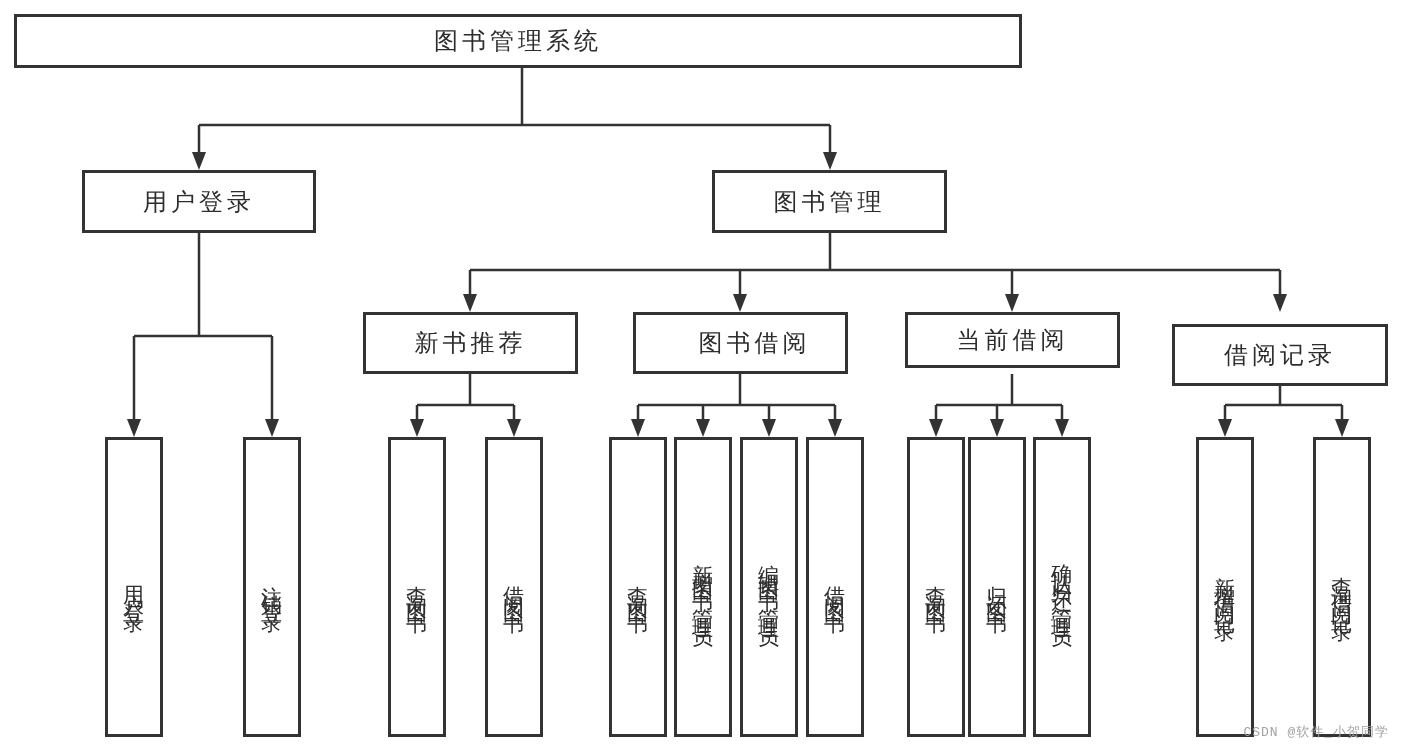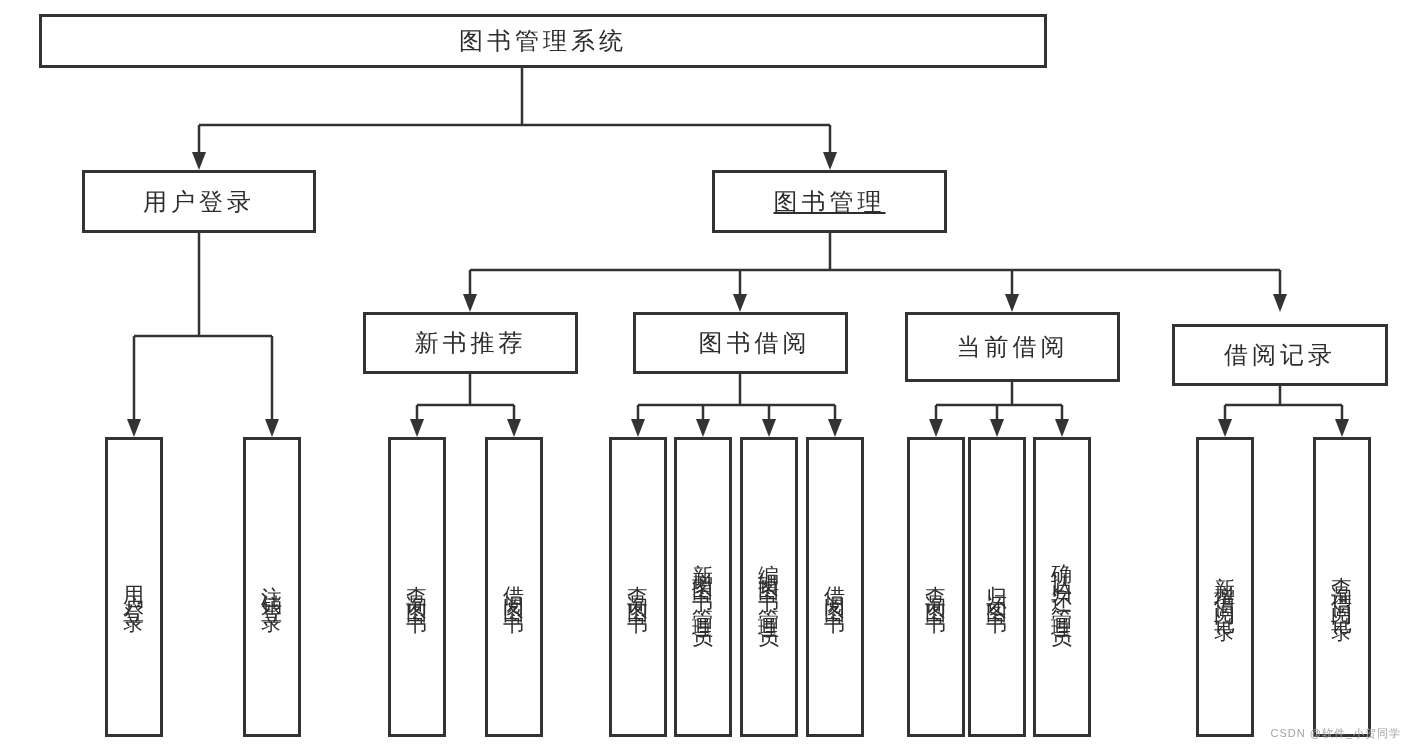--- a/index.html
+++ b/index.html
@@ -38,27 +38,28 @@
     width: 58px;
     height: 300px;
     font-size: 21px;
     letter-spacing: 9px;
     writing-mode: vertical-rl;
     text-orientation: mixed;
     line-height: 1;
   }
   .watermark {
     position: absolute;
-    right: 4px;
+    right: 16px;
     bottom: 6px;
-    font-size: 11px;
+    font-size: 13px;
     letter-spacing: 1px;
     color: #a3a3a3;
     white-space: nowrap;
     z-index: 5;
+    font-family: Liberation Mono, monospace;
   }
 </style>
 </head>
 <body>
 
 <div class="canvas">
 
   <svg class="wires" viewBox="0 0 1405 747" fill="none" stroke="#333333" stroke-width="2.5">
 
     <g>
@@ -102,28 +103,28 @@
       <polygon points="1055,419 1069,419 1062,437" fill="#333333" stroke="none"></polygon>
     </g>
 
     <g>
       <path d="M1280 374 V405 M1225 405 H1342 M1225 405 V420 M1342 405 V420"></path>
       <polygon points="1218,419 1232,419 1225,437" fill="#333333" stroke="none"></polygon>
       <polygon points="1335,419 1349,419 1342,437" fill="#333333" stroke="none"></polygon>
     </g>
   </svg>
 
-  <div class="box hbox" style="left:14px; top:14px; width:1008px; height:54px;margin-left:25px;">图书管理系统</div>
+  <div class="box hbox" style="left:14px; top:14px; width:1008px; height:54px;">图书管理系统</div>
 
   <div class="box hbox" style="left:82px; top:170px; width:234px; height:63px;">用户登录</div>
-  <div class="box hbox" style="left:712px; top:170px; width:235px; height:63px;text-decoration:underline;">图书管理</div>
+  <div class="box hbox" style="left:712px; top:170px; width:235px; height:63px;">图书管理</div>
 
   <div class="box hbox" style="left:363px; top:312px; width:215px; height:62px;">新书推荐</div>
   <div class="box hbox" style="left:633px; top:312px; width:215px; height:62px;padding-left:28px;">图书借阅</div>
-  <div class="box hbox" style="left:905px; top:312px; width:215px; height:70px;text-align:center;">当前借阅</div>
+  <div class="box hbox" style="left:905px; top:312px; width:215px; height:56px;text-align:center;">当前借阅</div>
   <div class="box hbox" style="left:1172px; top:312px; width:216px; height:62px;margin-top:12px;">借阅记录</div>
 
   <div class="box leaf" style="left:105px;">用户登录</div>
   <div class="box leaf" style="left:243px;">注销登录</div>
 
   <div class="box leaf" style="left:388px;">查询图书</div>
   <div class="box leaf" style="left:485px;">借阅图书</div>
 
   <div class="box leaf" style="left:609px;">查询图书</div>
   <div class="box leaf" style="left:674px;">新增图书（管理员）</div>

